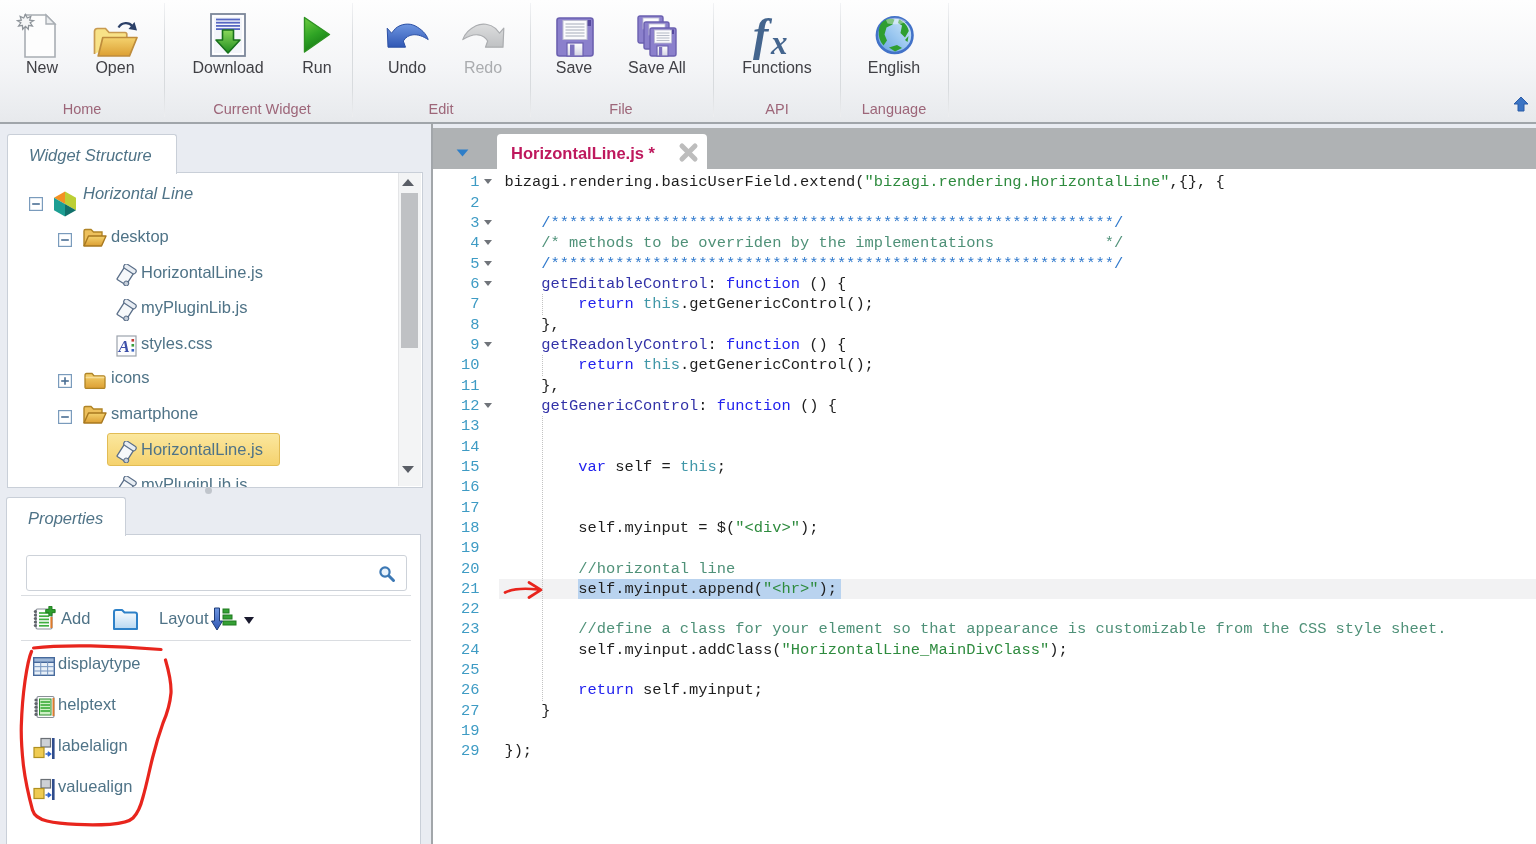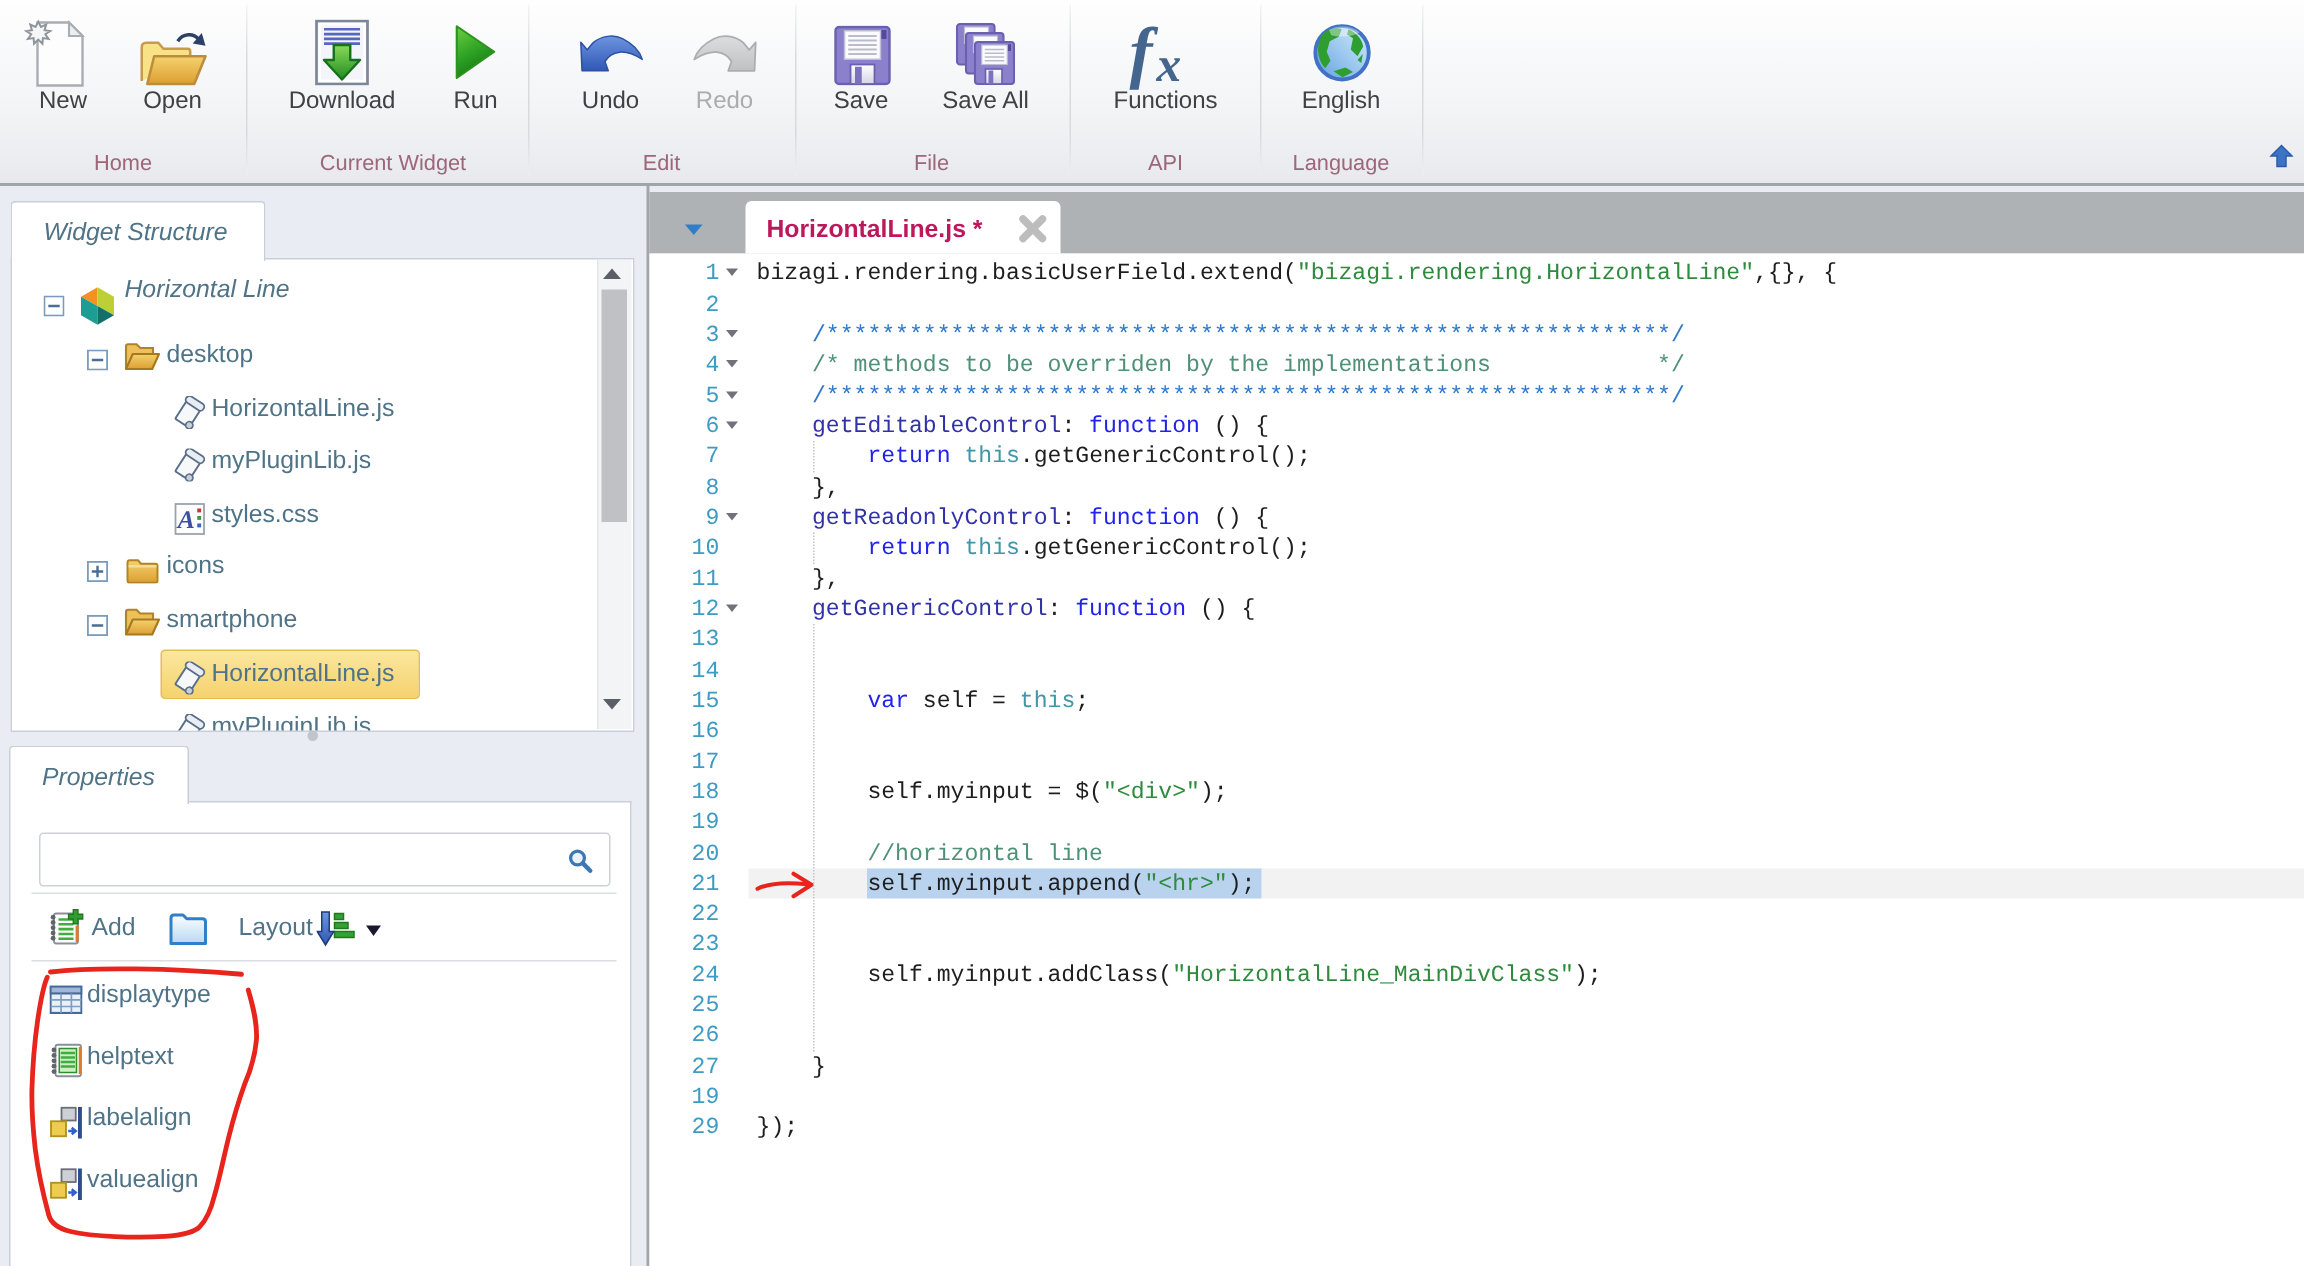--- a/index.html
+++ b/index.html
@@ -440,24 +440,26 @@
     <div class="ln" style="top:327.5px">17</div>
     <div class="ln" style="top:347.8px">18</div>
     <div class="cl" style="top:347.8px">        self.myinput = $(<span class="s">"&lt;div&gt;"</span>);</div>
     <div class="ln" style="top:368.2px">19</div>
     <div class="ln" style="top:388.5px">20</div>
     <div class="cl" style="top:388.5px"><span class="c">        //horizontal line</span></div>
     <div class="ln" style="top:408.8px">21</div>
     <div class="cl" style="top:408.8px">        self.myinput.append(<span class="s">"&lt;hr&gt;"</span>);</div>
     <div class="ln" style="top:429.1px">22</div>
     <div class="ln" style="top:449.4px">23</div>
+    <div class="cl" style="top:449.4px"><span class="c">        //define a class for your element so that appearance is customizable from the CSS style sheet.</span></div>
     <div class="ln" style="top:469.8px">24</div>
     <div class="cl" style="top:469.8px">        self.myinput.addClass(<span class="s">"HorizontalLine_MainDivClass"</span>);</div>
     <div class="ln" style="top:490.1px">25</div>
     <div class="ln" style="top:510.4px">26</div>
+    <div class="cl" style="top:510.4px">        <span class="k">return</span> self.myinput;</div>
     <div class="ln" style="top:530.7px">27</div>
     <div class="cl" style="top:530.7px">    }</div>
     <div class="ln" style="top:551.0px">19</div>
     <div class="ln" style="top:571.4px">29</div>
     <div class="cl" style="top:571.4px">});</div>
     </div>
   <svg class="abs" style="left:456px;top:148.5px;z-index:6" width="14" height="9" viewBox="0 0 14 9">
       <polygon points="0.6,0.6 12.4,0.6 6.5,7.6" fill="#2E7EC8"></polygon>
     </svg>
   <svg class="abs" style="left:678px;top:142px;z-index:6" width="21" height="21" viewBox="0 0 21 21">

